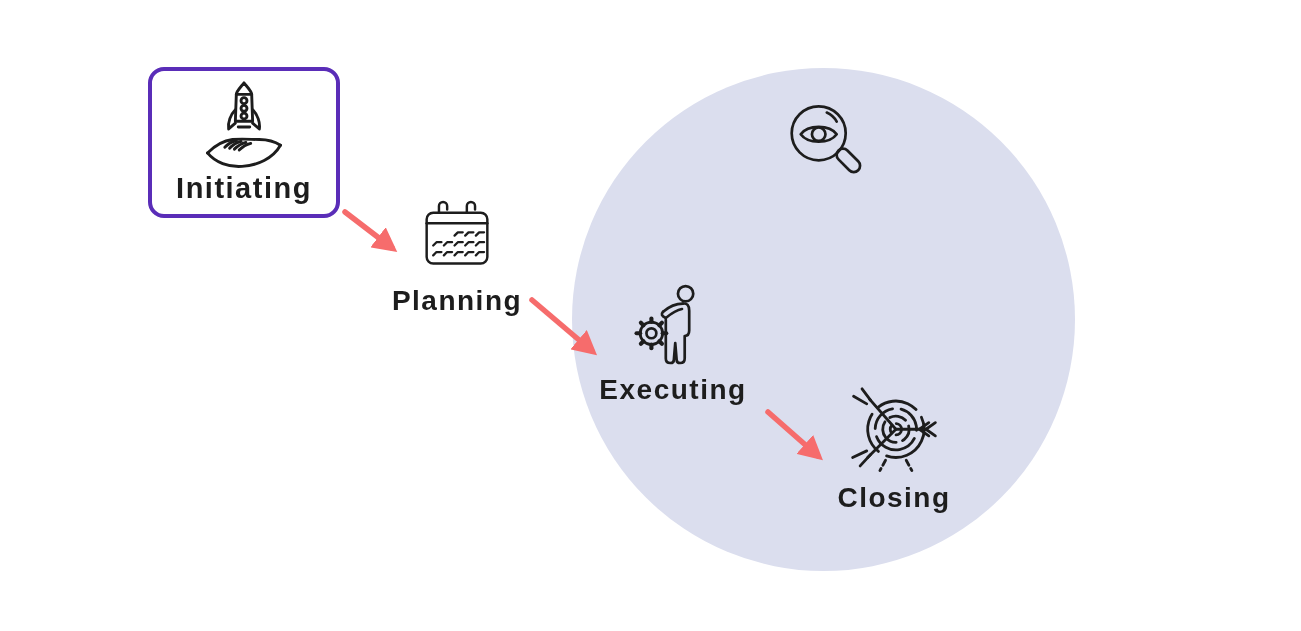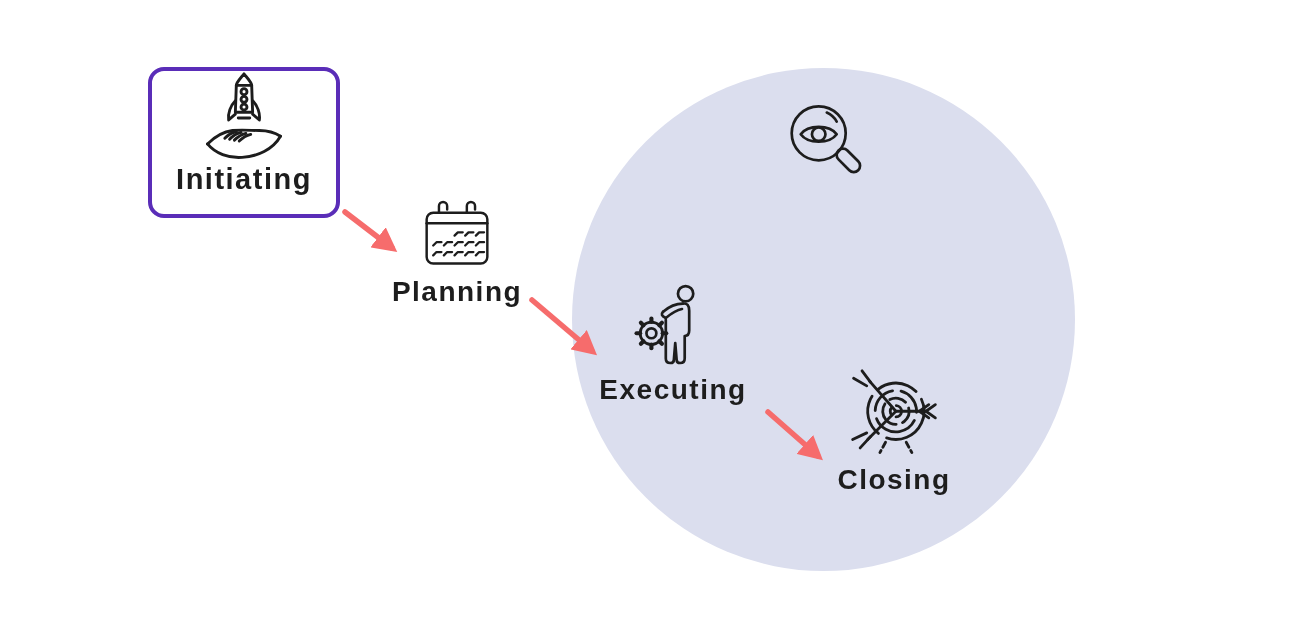--- a/index.html
+++ b/index.html
@@ -38,34 +38,34 @@
   }
   .phase svg{display:block;}
   .icon{stroke:var(--text);fill:none;stroke-width:3;stroke-linecap:round;stroke-linejoin:round;}
 
   #phase-initiating{
     left:148px;top:67px;width:192px;height:151px;
     box-sizing:border-box;
     background:#fff;
     border:4px solid var(--accent);
     border-radius:16px;
-    justify-content:flex-start;
+    justify-content:center;
   }
   #phase-initiating .label{font-size:29px;margin-top:-4px;}
 
   #phase-planning{left:374px;top:196px;width:166px;}
-  #phase-planning .label{margin-top:4px;}
+  #phase-planning .label{margin-top:13px;}
 
   #phase-monitoring{left:722px;top:100px;width:205px;}
   #phase-monitoring .label{margin-top:2px;}
 
   #phase-executing{left:580px;top:282px;width:186px;}
   #phase-executing .label{margin-top:2px;}
 
-  #phase-closing{left:808px;top:368px;width:172px;}
+  #phase-closing{left:808px;top:386px;width:172px;}
   #phase-closing .label{margin-top:2px;}
 
   .arrow-layer{
     position:absolute;left:0;top:0;width:1301px;height:631px;
     pointer-events:none;
   }
   .arrow-line{
     stroke:var(--arrow);
     stroke-width:5.5;
     stroke-linecap:round;

